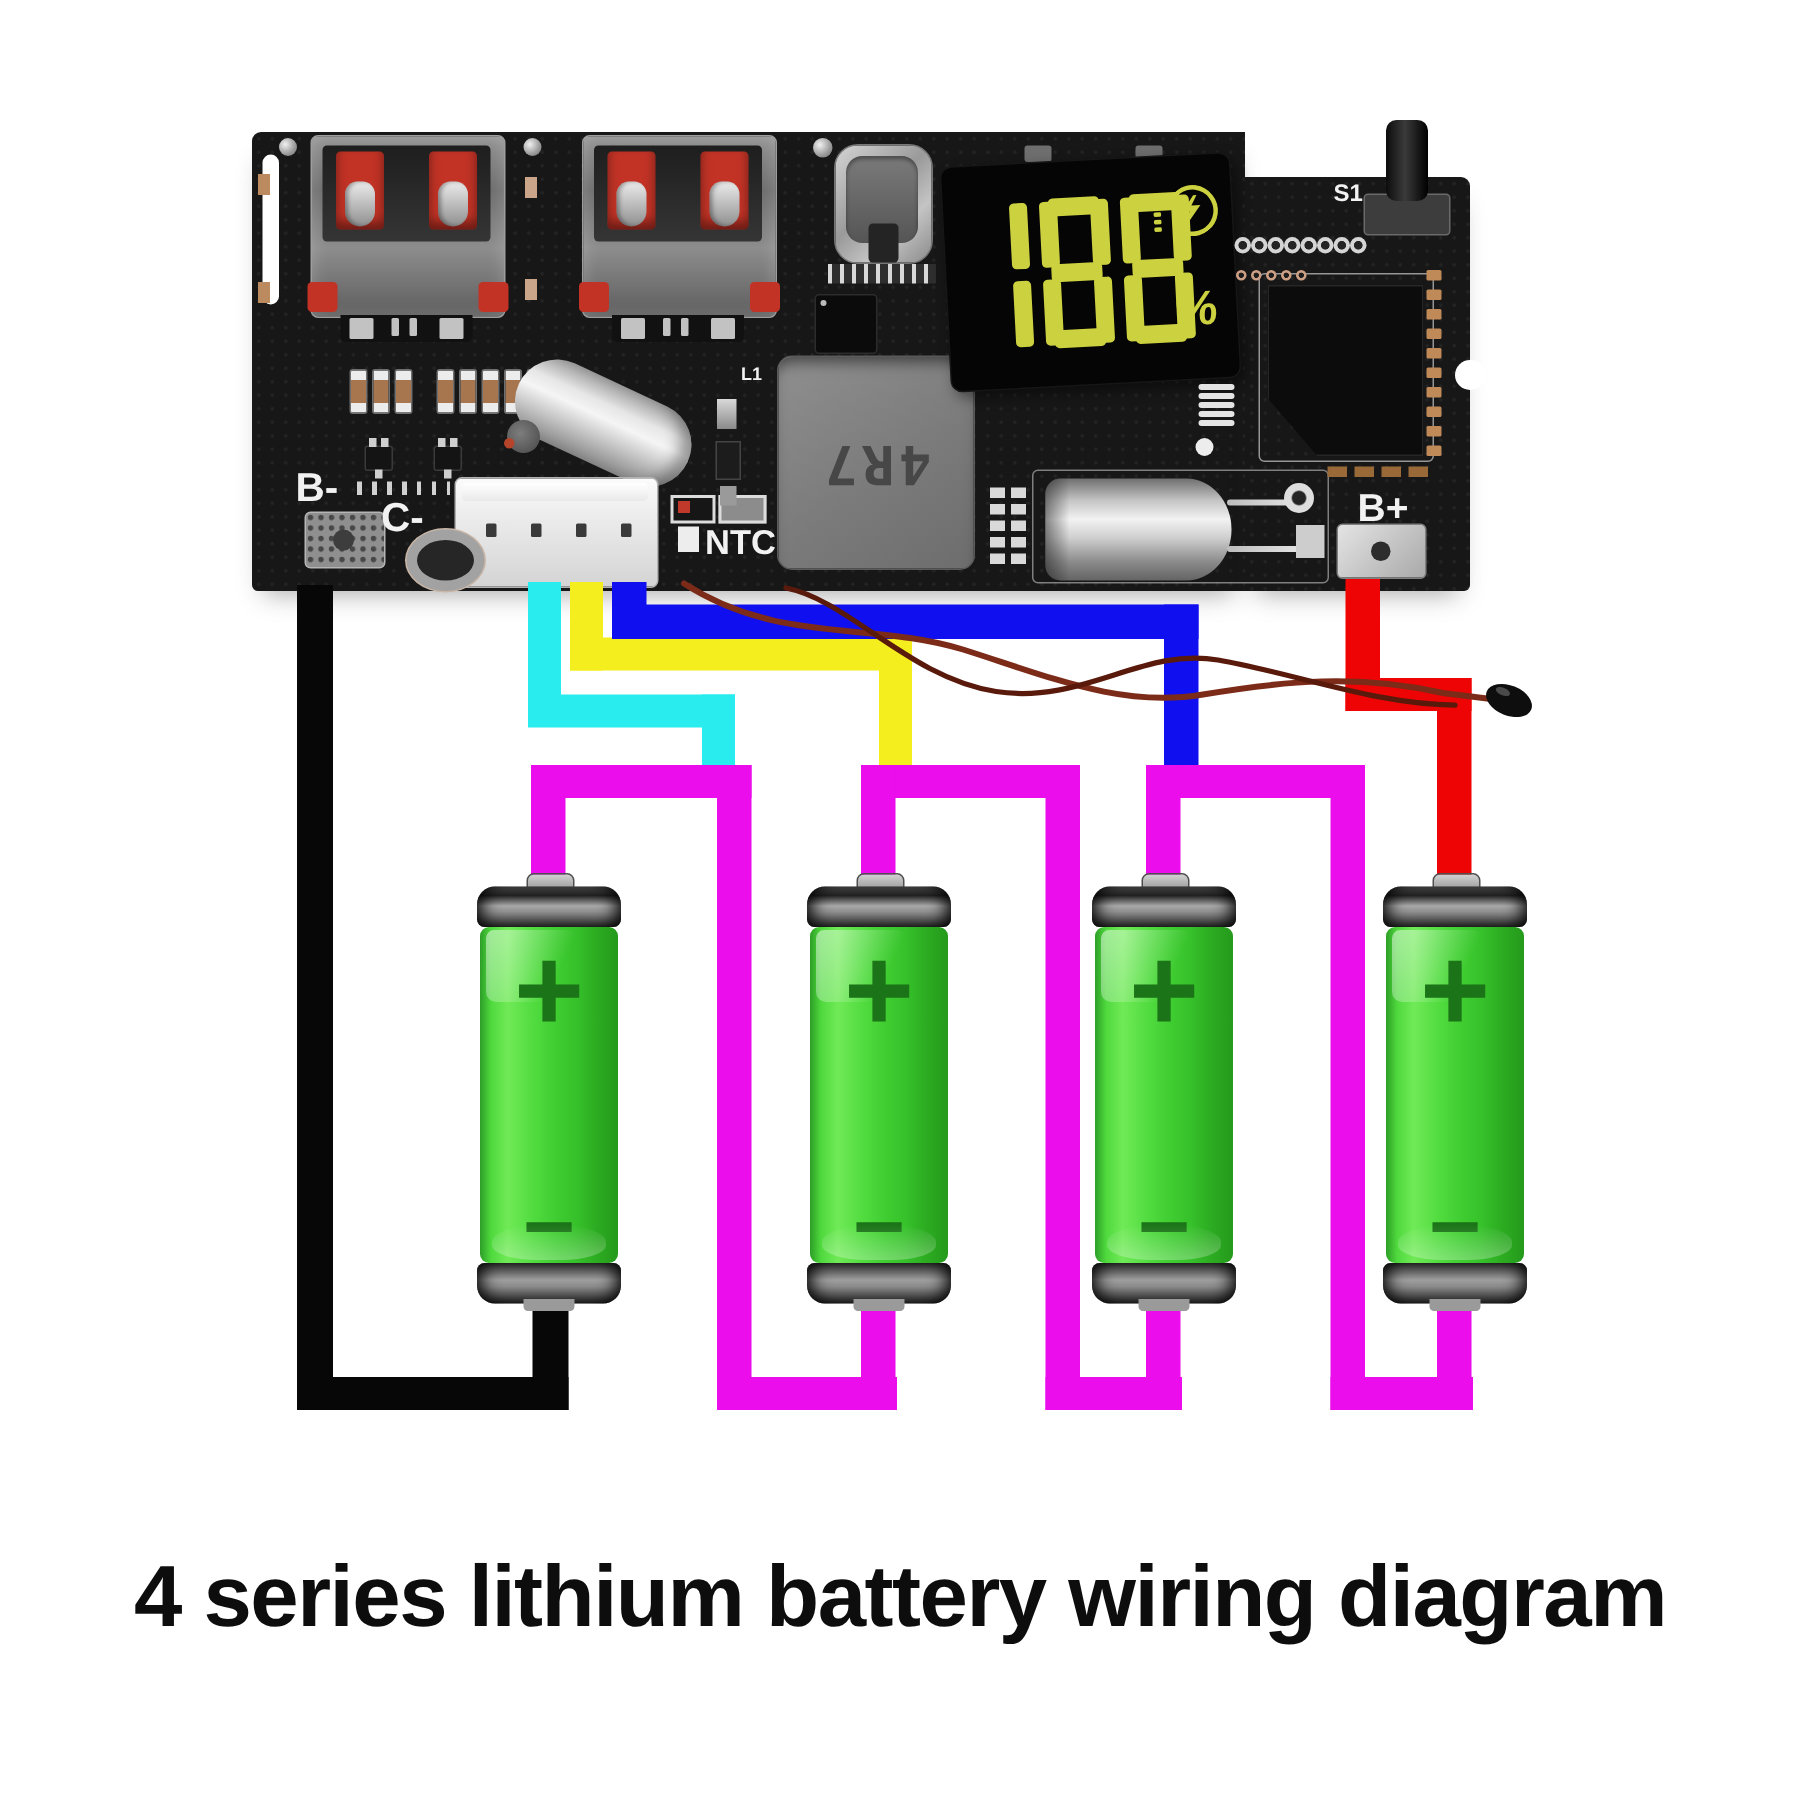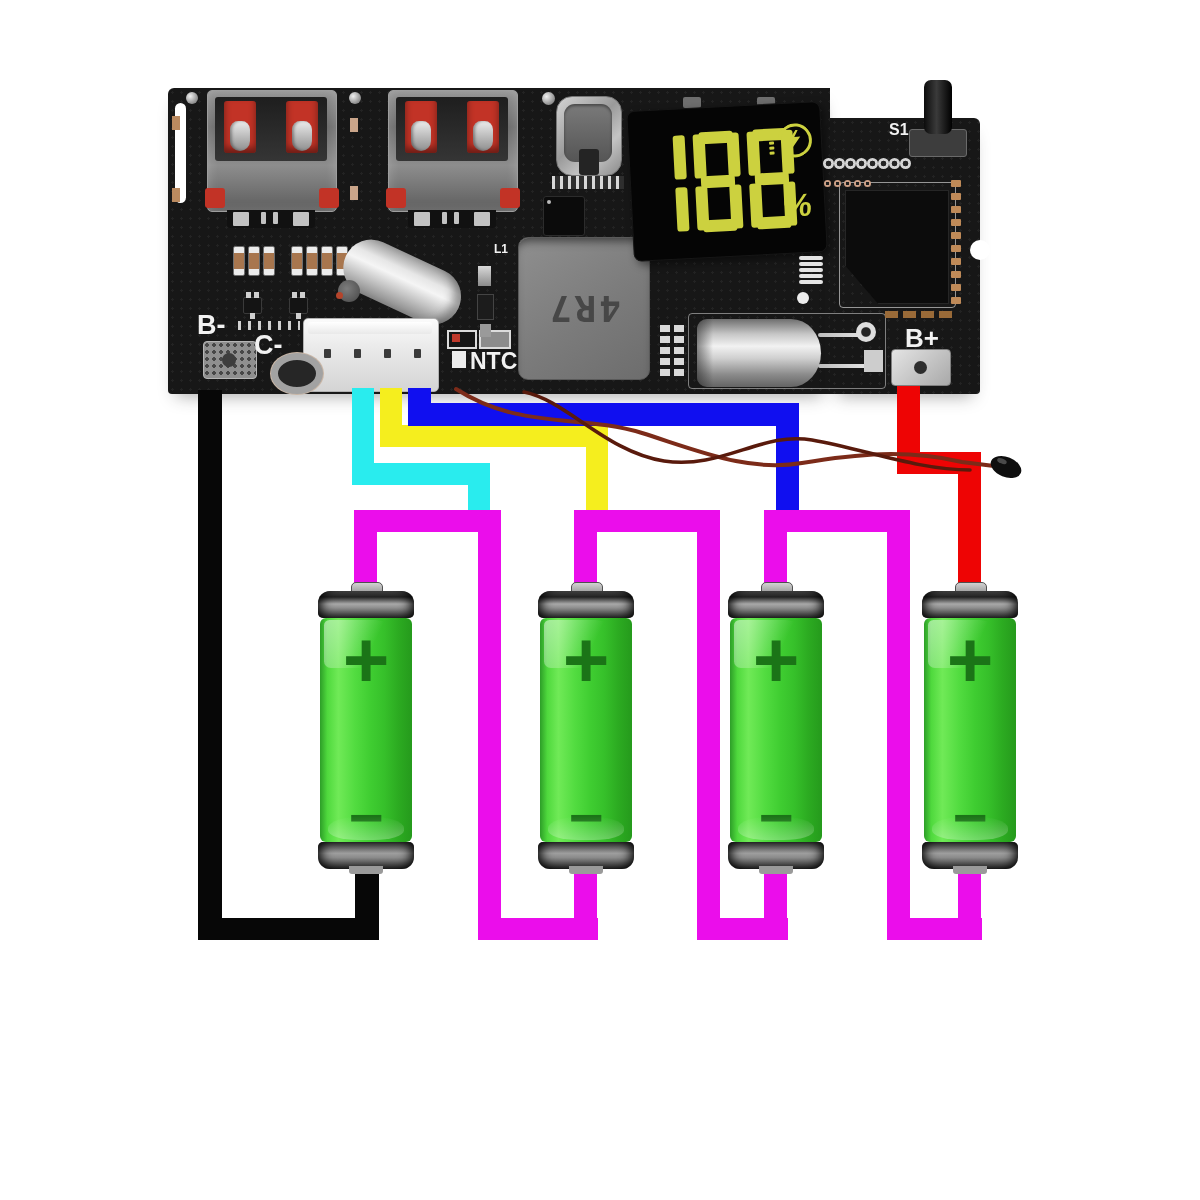--- a/index.html
+++ b/index.html
@@ -430,14 +430,15 @@
     <div class="bat-nub-top"></div>
     <div class="bat-cap-top"></div>
     <div class="bat-body">
       <span class="bat-plus">+</span>
       <span class="bat-minus">−</span>
     </div>
     <div class="bat-cap-bot"></div>
     <div class="bat-nub-bot"></div>
   </div>
 
+  <div class="caption">4 series lithium battery wiring diagram</div>
 
 </div>
 
 </body></html>

